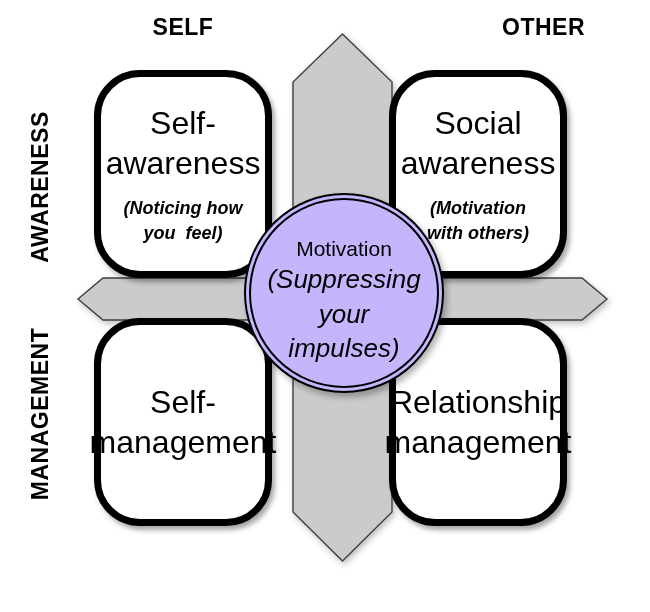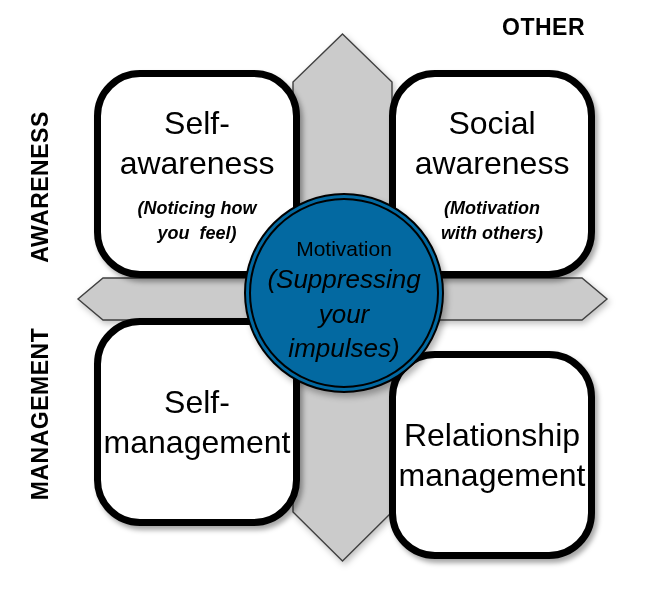--- a/index.html
+++ b/index.html
@@ -18,55 +18,56 @@
   .col-header.self  { left:80px; }
   .col-header.other { left:379px;text-align:right; }
   .row-label {
     position:absolute; left:40px; font-size:23px; font-weight:bold;
     letter-spacing:0.5px; white-space:nowrap;
     transform:translate(-50%,-50%) rotate(-90deg);
   }
   .row-label.awareness  { top:187px; }
   .row-label.management { top:414px; }
   .qbox {
-    position:absolute; width:206px; height:208px; box-sizing:border-box;
+    position:absolute; width:178px; height:208px; box-sizing:border-box;
     background:#ffffff; border:7px solid #000000; border-radius:46px;
     box-shadow:3px 4px 5px rgba(0,0,0,0.35);
     display:flex; flex-direction:column; align-items:center; justify-content:center;
     text-align:center; gap:13px;
   }
   .qbox.tl { left:94px;  top:70px; }
   .qbox.tr { left:389px; top:70px; }
   .qbox.bl { left:94px;  top:318px; }
-  .qbox.br { left:389px; top:318px;margin-top:33px; }
+  .qbox.br { left:389px; top:318px; }
   .qtitle { font-size:32px; line-height:1.25; white-space:pre-wrap; }
   .qsub   { font-size:18px; font-weight:bold; font-style:italic; line-height:1.35; white-space:pre-wrap; }
   .circle {
     position:absolute; left:244px; top:193px; width:200px; height:200px;
-    box-sizing:border-box; background:#0369a1; border:2px solid #000000;
+    box-sizing:border-box; background:#c4b5fd; border:2px solid #000000;
     border-radius:50%; box-shadow:3px 4px 6px rgba(0,0,0,0.3); z-index:5;
   }
   .circle-inner {
     position:absolute; inset:3px; box-sizing:border-box;
     border:2px solid #000000; border-radius:50%;
     display:flex; flex-direction:column; align-items:center; justify-content:center;
     text-align:center; padding-top:14px;
   }
   .ctitle { font-size:21px; line-height:1.32; }
   .csub   { font-size:26px; font-style:italic; line-height:1.32; white-space:pre-wrap; }
 </style>
 </head>
 <body>
 
 <div class="stage">
 
   <svg class="cross-svg" viewBox="0 0 650 612" aria-hidden="true">
     <polygon points="342.5,34 392,82 392,278 582,278 607,299 582,320 392,320 392,512 342.5,561 293,512 293,320 103,320 78,299 103,278 293,278 293,82" fill="#cbcbcb" stroke="#404040" stroke-width="1.4"></polygon>
   </svg>
 
+  <div class="col-header self">SELF</div>
   <div class="col-header other">OTHER</div>
 
   <div class="row-label awareness">AWARENESS</div>
   <div class="row-label management">MANAGEMENT</div>
 
   <div class="qbox tl">
     <div class="qtitle">Self-
 awareness</div>
     <div class="qsub">(Noticing how
 you  feel)</div>

